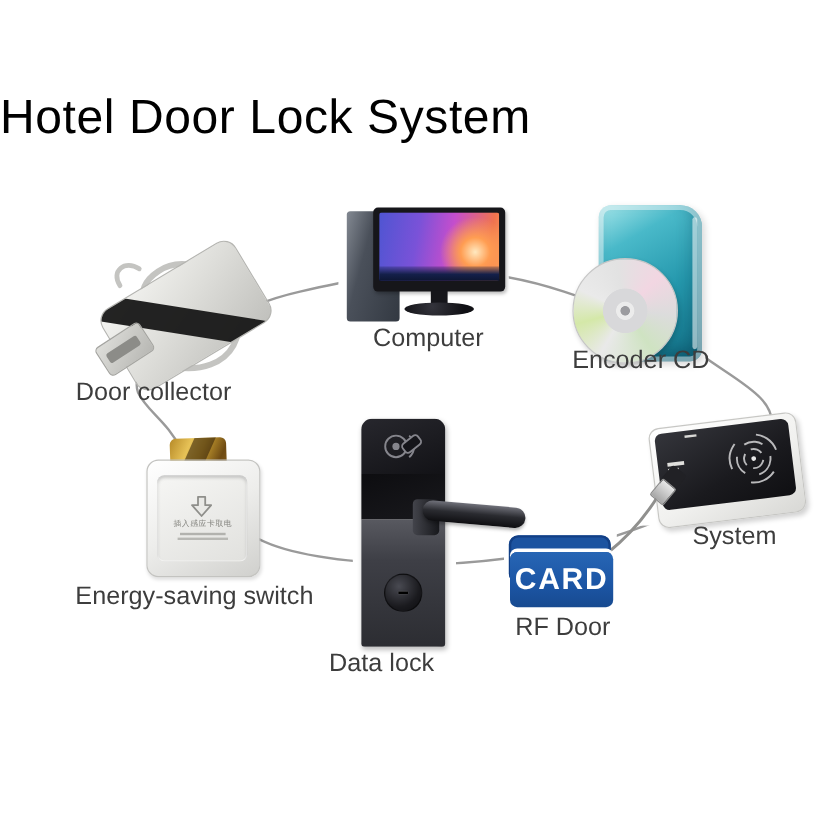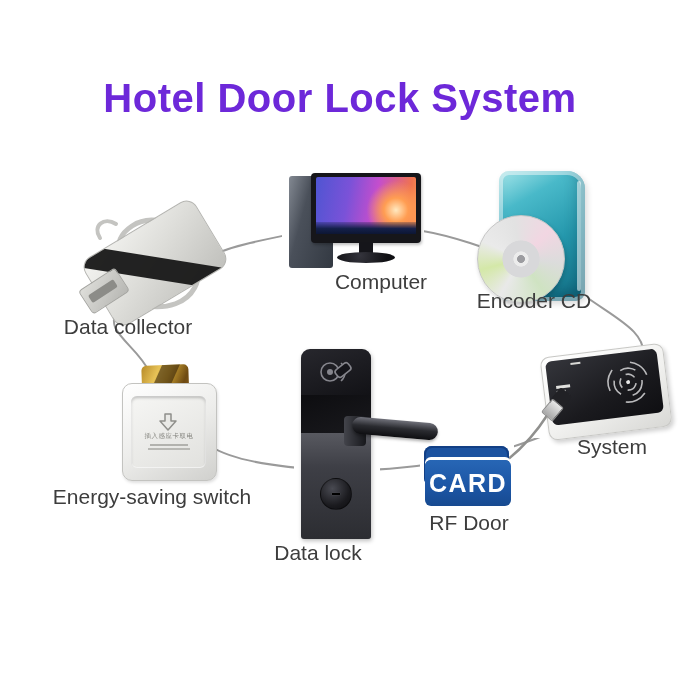--- a/index.html
+++ b/index.html
@@ -1,21 +1,21 @@
 <!DOCTYPE html>
 <html><head>
 <meta charset="utf-8">
 <style>
   html,body{margin:0;padding:0;background:#fff;}
   .stage{position:relative;width:680px;height:680px;background:#fff;overflow:hidden;
          font-family:"Liberation Sans","DejaVu Sans",sans-serif;}
   .abs{position:absolute;}
   
-  .title{left:0;right:0;top:76px;text-align:center;font-size:40px;font-weight:bold;
-         color:#6d28d9;letter-spacing:.5px;z-index:6;}
+  .title{left:0;right:0;top:76px;font-size:40px;font-weight:normal;
+         color:#000000;letter-spacing:.5px;z-index:6;}
   
   .loop-svg{left:0;top:0;z-index:1;}
   
   .backing{background:#fff;z-index:2;}
   
   .lbl{z-index:6;font-size:21px;color:#3d3d3d;white-space:nowrap;transform:translateX(-50%);}
   
   .art{z-index:3;}
   .tower{left:289px;top:176px;width:44px;height:92px;border-radius:3px;
          background:linear-gradient(105deg,#838992 0%,#4a505a 35%,#333942 100%);}
@@ -206,21 +206,21 @@
     <svg class="abs en-arcs" width="54" height="54" viewBox="0 0 54 54">
       <circle cx="27" cy="27" r="2" fill="#e8e8e8"></circle>
       <circle cx="27" cy="27" r="8" fill="none" stroke="#b9b9bb" stroke-width="1.6" stroke-dasharray="10 6" transform="rotate(28 27 27)"></circle>
       <circle cx="27" cy="27" r="14" fill="none" stroke="#b9b9bb" stroke-width="1.6" stroke-dasharray="16 12" transform="rotate(12 27 27)"></circle>
       <circle cx="27" cy="27" r="20" fill="none" stroke="#b9b9bb" stroke-width="1.6" stroke-dasharray="22 20" transform="rotate(40 27 27)"></circle>
     </svg>
   </div>
   <div class="abs en-usb-grip"></div>
   <div class="abs en-usb-tip"></div>
 
-  <div class="abs lbl" style="left:357px;top:270px;margin-left:24px;">Computer</div>
+  <div class="abs lbl" style="left:357px;top:270px;">Computer</div>
   <div class="abs lbl" style="left:534px;top:289px;">Encoder CD</div>
-  <div class="abs lbl" style="left:128px;top:315px;">Data collector</div>
-  <div class="abs lbl" style="left:152px;top:485px;">Energy-saving switch</div>
+  <div class="abs lbl" style="left:128px;top:315px;">Door collector</div>
+  <div class="abs lbl" style="left:162px;top:485px;">Energy-saving switch</div>
   <div class="abs lbl" style="left:318px;top:541px;">Data lock</div>
   <div class="abs lbl" style="left:469px;top:511px;">RF Door</div>
   <div class="abs lbl" style="left:612px;top:435px;">System</div>
 
 </div>
 
 </body></html>

